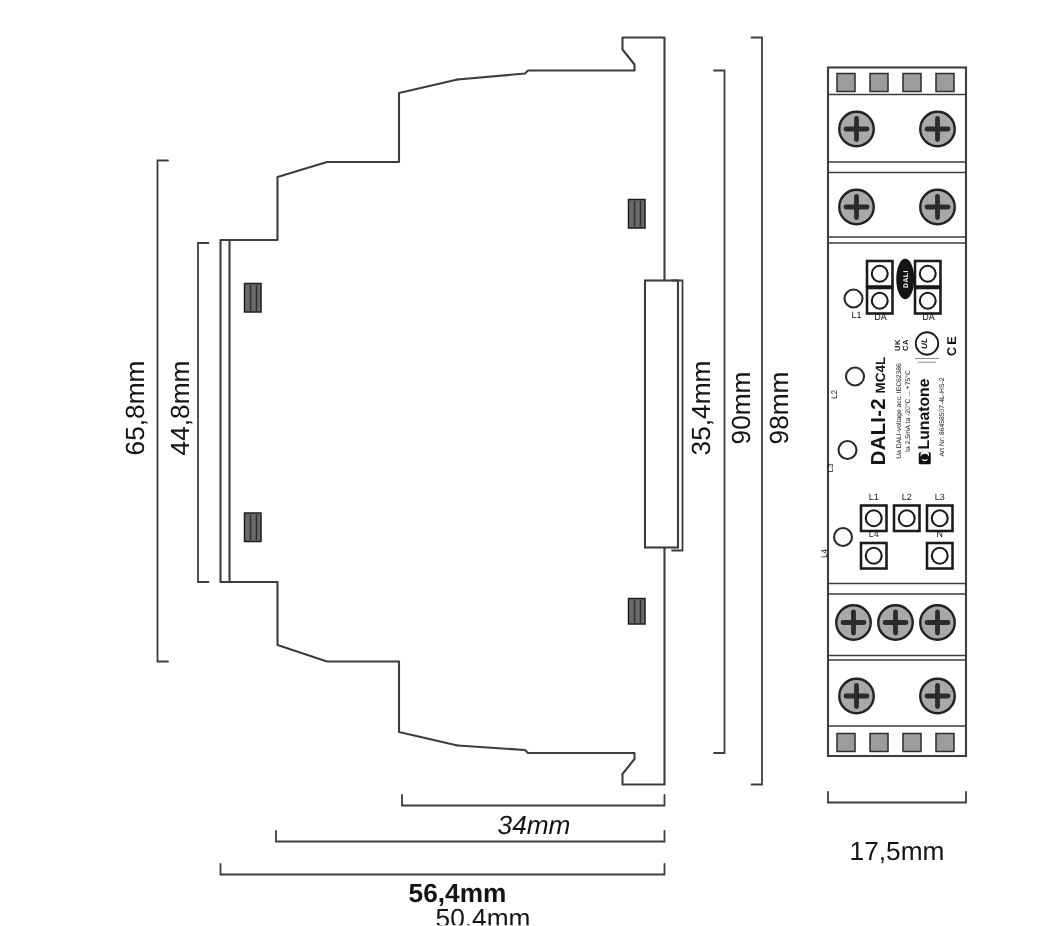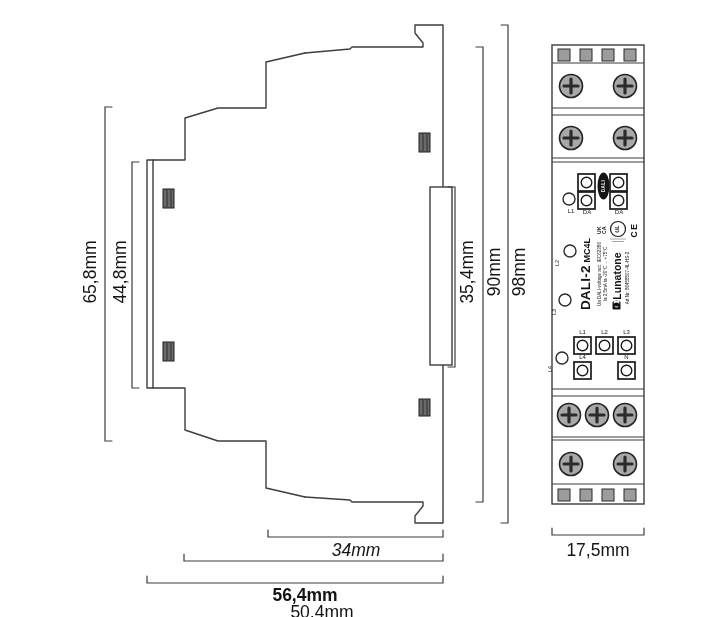--- a/index.html
+++ b/index.html
@@ -161,21 +161,21 @@
   </svg>
 
   <div class="lbl dim rot" style="left:41px;top:262px;width:100px;height:20px;">65,8mm</div>
   <div class="lbl dim rot" style="left:71px;top:262px;width:100px;height:20px;">44,8mm</div>
   <div class="lbl dim rot" style="left:418px;top:262px;width:100px;height:20px;">35,4mm</div>
   <div class="lbl dim rot" style="left:445px;top:262px;width:100px;height:20px;">90mm</div>
   <div class="lbl dim rot" style="left:470px;top:262px;width:100px;height:20px;">98mm</div>
   <div class="lbl dim" style="left:306px;top:541px;width:100px;height:20px;font-style:italic;">34mm</div>
   <div class="lbl dim" style="left:272px;top:563px;width:100px;height:20px;margin-top:40px;">50,4mm</div>
   <div class="lbl dim" style="left:255px;top:586px;width:100px;height:20px;font-weight:bold;">56,4mm</div>
-  <div class="lbl dim" style="left:548px;top:541px;width:100px;height:20px;">17,5mm</div>
+  <div class="lbl dim" style="left:548px;top:558px;width:100px;height:20px;">17,5mm</div>
 
   <div class="lbl tiny" style="left:563px;top:207px;width:16px;height:8px;">L1</div>
   <div class="lbl tiny" style="left:578px;top:208px;width:18px;height:8px;">DA</div>
   <div class="lbl tiny" style="left:610px;top:208px;width:18px;height:8px;">DA</div>
 
   <div class="lbl rot dali-oval-text" style="left:593.5px;top:182px;width:20px;height:8px;">DALI</div>
 
   <div class="lbl rot ukca" style="left:595px;top:223px;width:14px;height:14px;">
     <span>UK</span>
     <span>CA</span>

